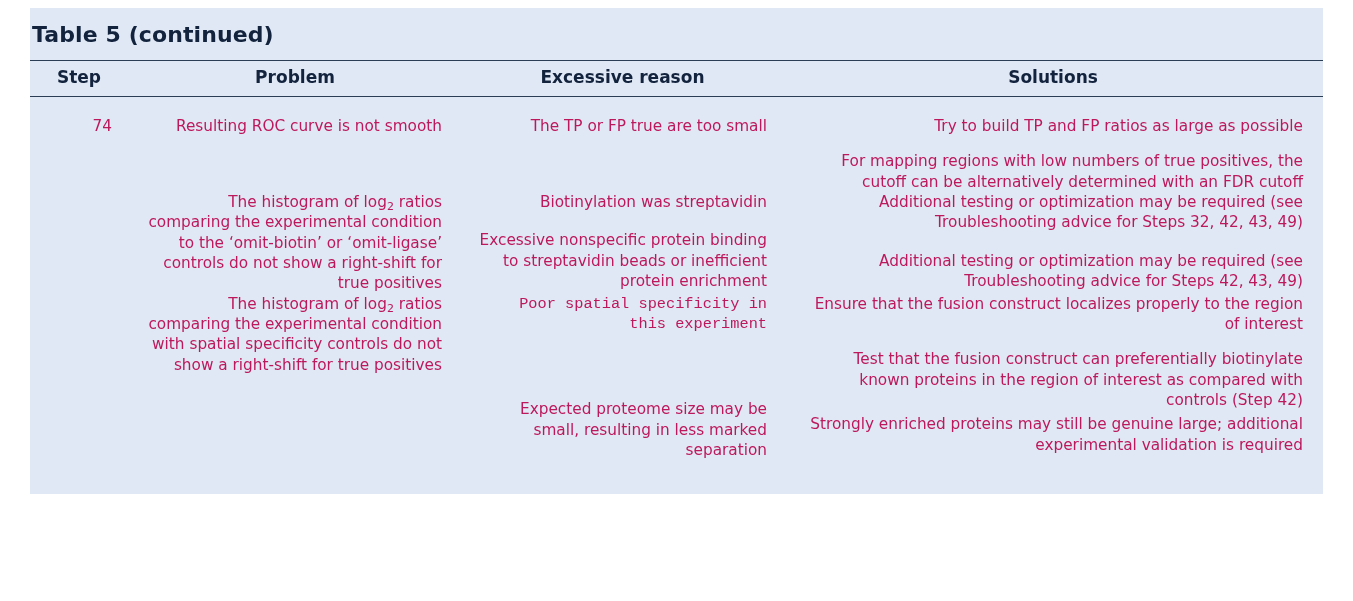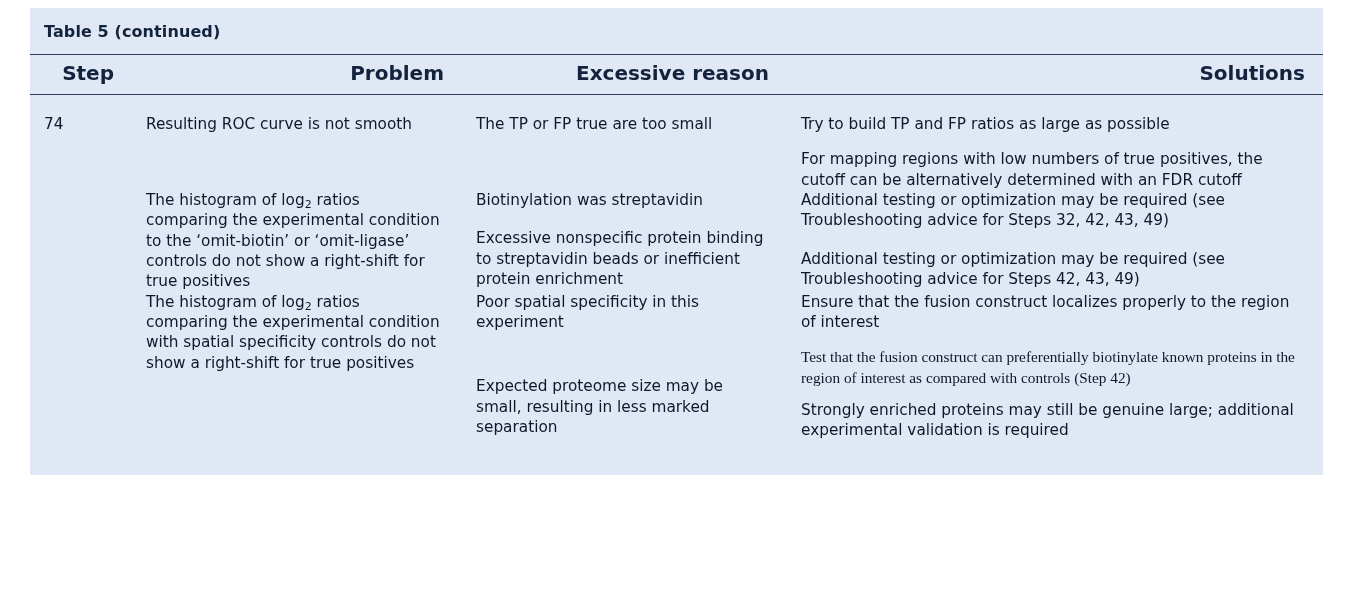--- a/index.html
+++ b/index.html
@@ -16,52 +16,53 @@
   }
   .table-wrap {
     position: absolute;
     left: 30px;
     top: 8px;
     width: 1293px;
     background: #dfe8f4;
     box-sizing: border-box;
   }
   .table-caption {
-    font-size: 16px;
+    font-size: 22px;
     font-weight: bold;
     color: #13233d;
-    padding: 14px 0 13px 14px;
+    padding: 14px 0 13px 2px;
     letter-spacing: 0.1px;
   }
   table {
     border-collapse: collapse;
     width: 100%;
     table-layout: fixed;
   }
   thead th {
-    text-align: right;
-    font-size: 20px;
+    text-align: center;
+    font-size: 17px;
     font-weight: bold;
     color: #13233d;
     padding: 6px 18px 9px 14px;
     border-top: 1.6px solid #2b3c55;
     border-bottom: 1.6px solid #2b3c55;
     vertical-align: top;
   }
   col.c-step { width: 102px; }
   col.c-problem { width: 330px; }
   col.c-reason { width: 325px; }
   col.c-solutions { width: 536px; }
 
   tbody td {
     vertical-align: top;
     font-size: 15.3px;
     line-height: 1.33;
-    color: #0f172a;
+    color: #be185d;
     padding: 0 20px 0 14px;
+    text-align: right;
   }
   .cell-pad-top { padding-top: 19px; }
   .block {
     margin-bottom: 15px;
   }
   .block:last-child { margin-bottom: 0; }
   .block.tall-gap { margin-bottom: 18px; }
   sub {
     font-size: 11px;
     vertical-align: baseline;
@@ -122,25 +123,25 @@
           <div class="block">Additional testing or optimization may be required (see Troubleshooting advice for Steps 42, 43, 49)</div>
         </td>
       </tr>
 
       <tr>
         <td></td>
         <td>
           <div class="block">The histogram of log<sub>2</sub> ratios comparing the experimental condition with spatial specificity controls do not show a right-shift for true positives</div>
         </td>
         <td>
-          <div class="block" style="margin-bottom:44px;">Poor spatial specificity in this experiment</div>
+          <div class="block" style="margin-bottom:65px;font-family:Liberation Mono, monospace;">Poor spatial specificity in this experiment</div>
           <div class="block">Expected proteome size may be small, resulting in less marked separation</div>
         </td>
         <td>
           <div class="block">Ensure that the fusion construct localizes properly to the region of interest</div>
-          <div class="block" style="margin-bottom:12px;font-family:Liberation Serif, serif;">Test that the fusion construct can preferentially biotinylate known proteins in the region of interest as compared with controls (Step 42)</div>
+          <div class="block" style="margin-bottom:4px;">Test that the fusion construct can preferentially biotinylate known proteins in the region of interest as compared with controls (Step 42)</div>
           <div class="block">Strongly enriched proteins may still be genuine large; additional experimental validation is required</div>
         </td>
       </tr>
     </tbody>
   </table>
   <div class="bottom-pad"></div>
 </div>
 
 </body></html>

